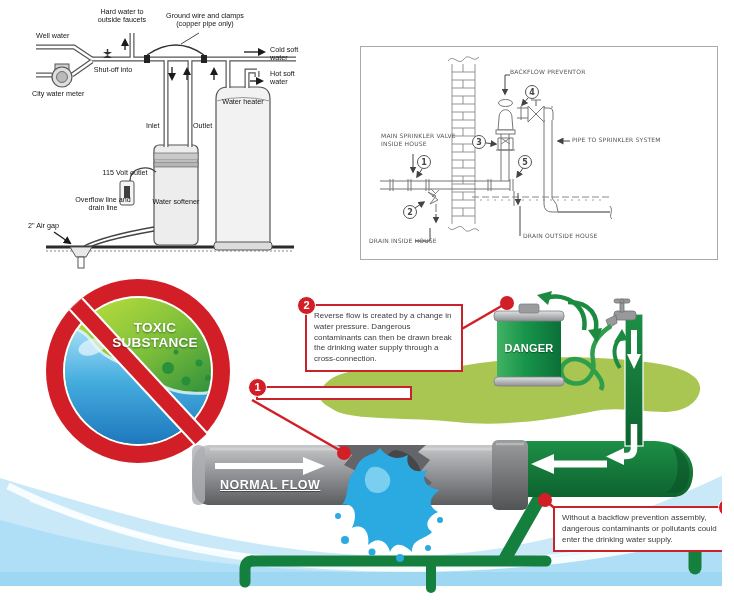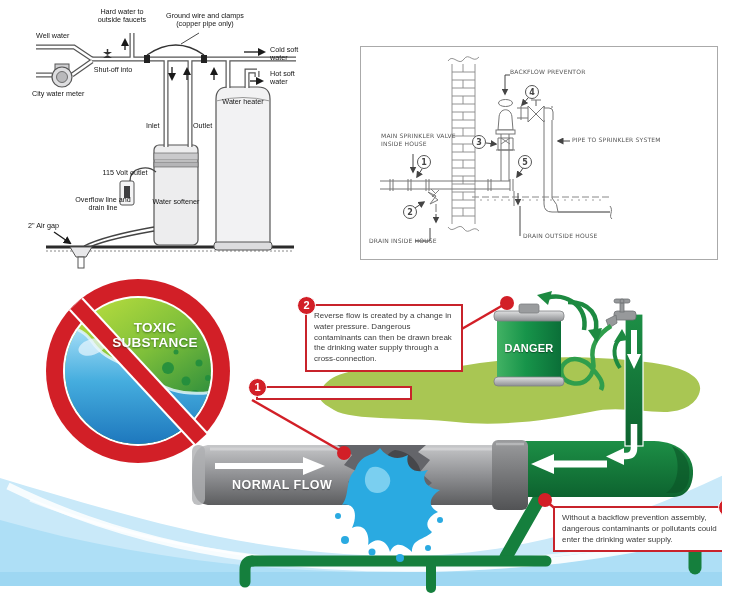--- a/index.html
+++ b/index.html
@@ -384,21 +384,21 @@
         <line x1="460" y1="330" x2="505" y2="304"></line>
           <circle cx="507" cy="303" r="7" stroke="none"></circle>
         <line x1="546" y1="501" x2="564" y2="516"></line>
           <circle cx="545" cy="500" r="7" stroke="none"></circle>
       </g>
     </svg>
 
     <div class="signtext" style="left:103px;top:33px;width:104px;margin-top:10px;">TOXIC SUBSTANCE</div>
 
     <div class="dangertext" style="left:499px;top:64px;width:60px;">DANGER</div>
-    <div class="flowtext" style="left:232px;top:200px;width:110px;">NORMAL FLOW</div>
+    <div class="flowtext" style="left:220px;top:200px;width:110px;text-decoration:underline;">NORMAL FLOW</div>
 
     <div class="callout" style="left:256px;top:108px;width:156px;">
       <span class="cnum" style="left:-10px;top:-10px;">1</span>
     </div>
 
     <div class="callout" style="left:305px;top:26px;width:158px;">
       <span class="cnum" style="left:-10px;top:-10px;">2</span>
       <span>Reverse flow is created by a change in water pressure. Dangerous contaminants can then be drawn break the drinking water supply through a cross-connection.</span>
     </div>
 

